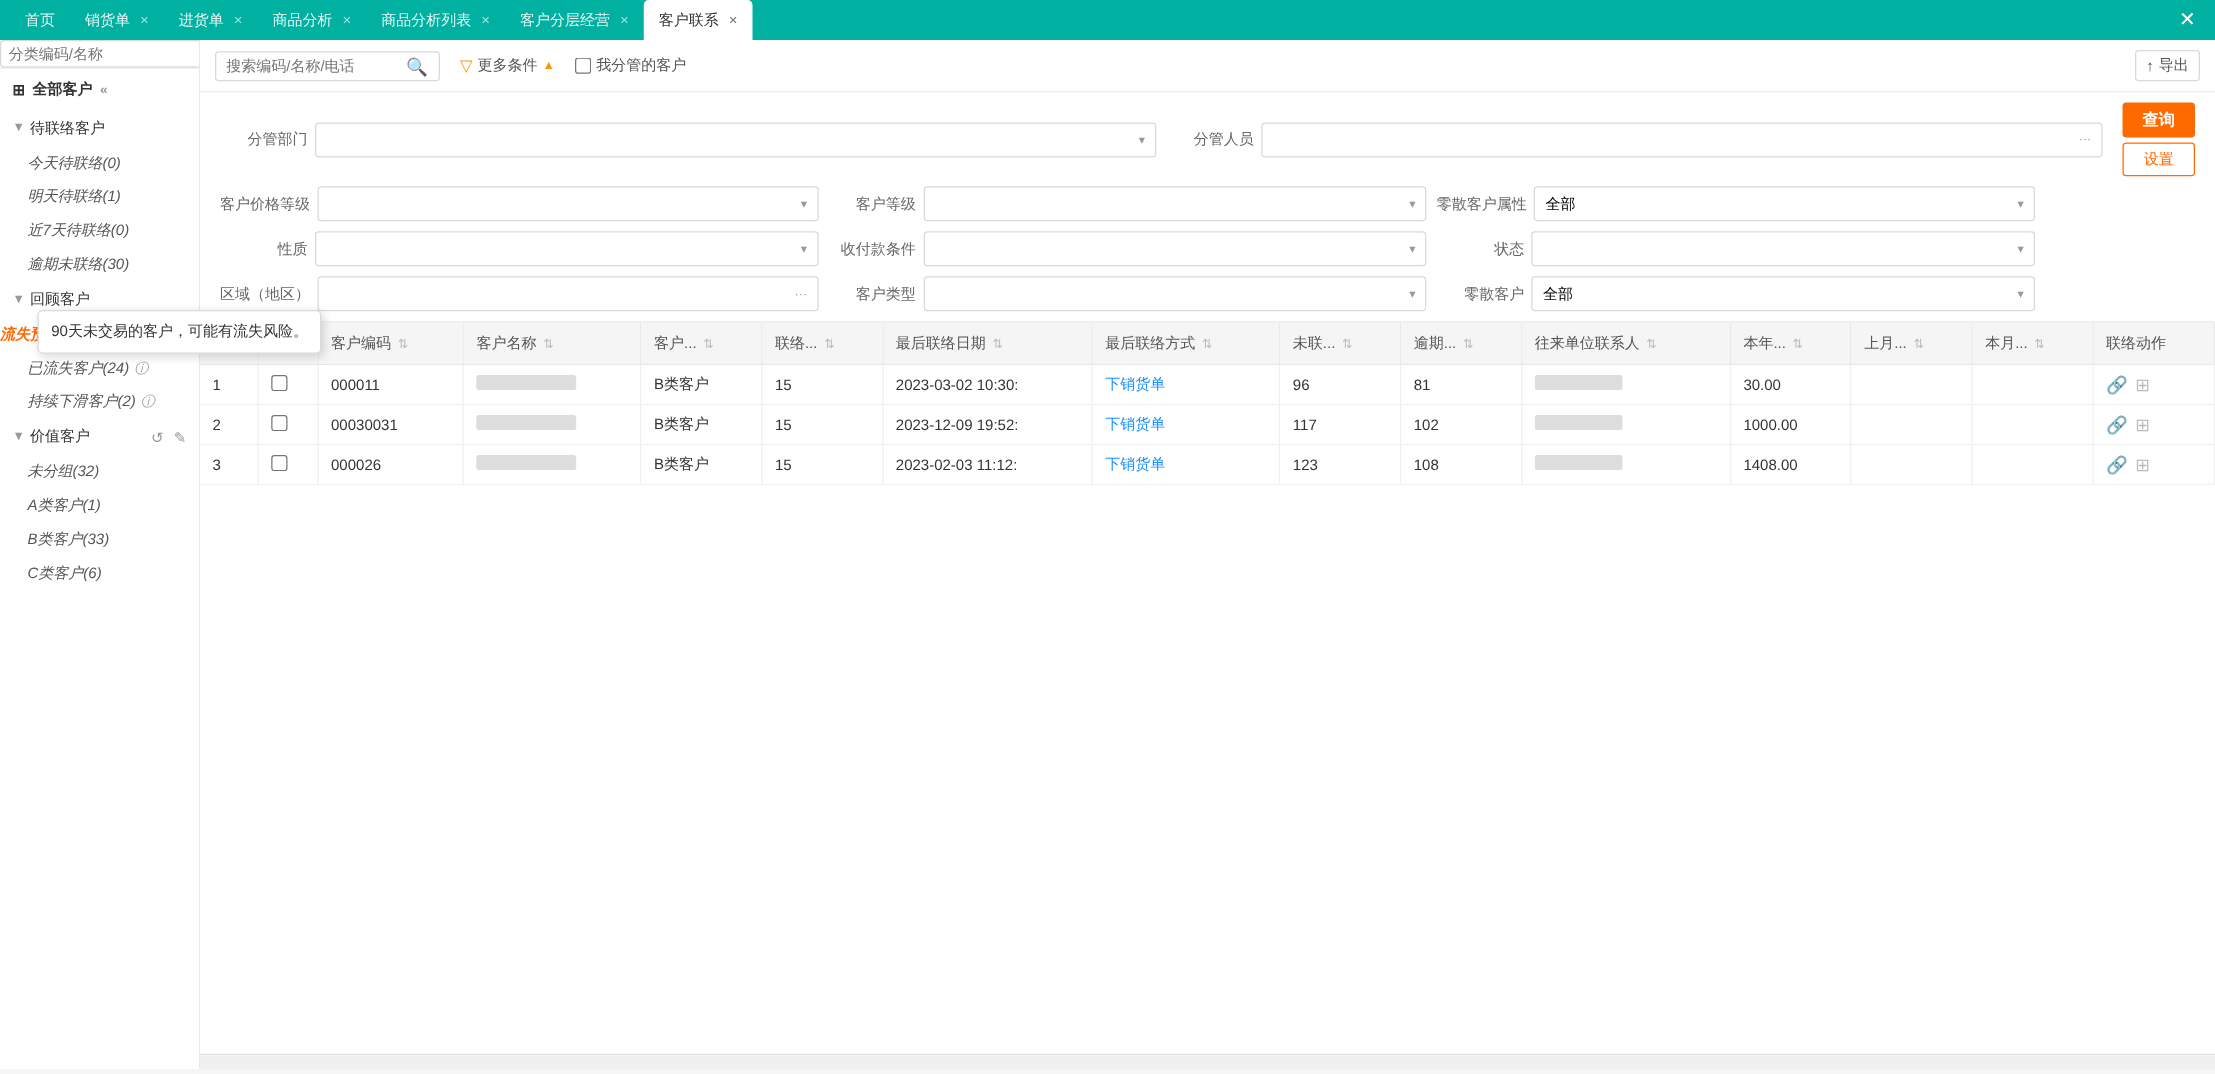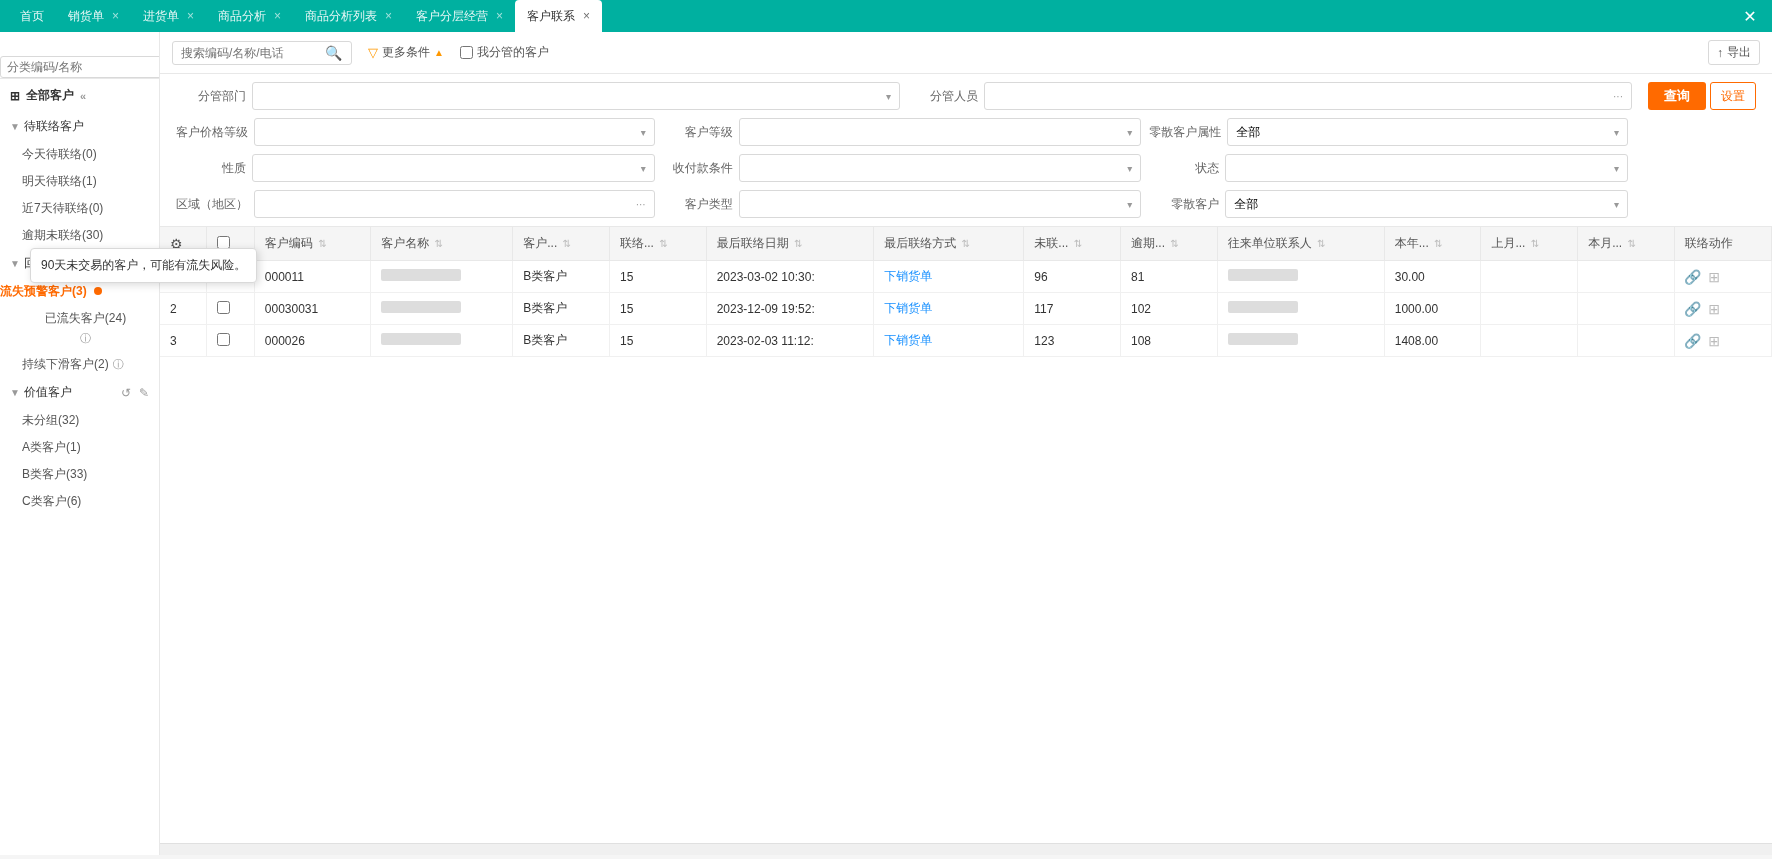--- a/index.html
+++ b/index.html
@@ -62,21 +62,20 @@
       border-right: 1px solid #e8e8e8;
       overflow-y: auto;
       flex-shrink: 0;
     }
     .sidebar-search {
       display: flex;
       align-items: flex-start;
       padding: 0;
       border-bottom: 1px solid #e8e8e8;
       gap: 4px;
-      margin-top: 24px;
     }
     .sidebar-search input {
       flex: 1;
       border: 1px solid #d9d9d9;
       border-radius: 3px;
       padding: 3px 6px;
       font-size: 12px;
       outline: none;
     }
     .sidebar-header {
@@ -103,20 +102,21 @@
       gap: 4px;
     }
     .sidebar-section-header .arrow { color: #999; font-size: 10px; }
     .sidebar-item {
       padding: 5px 10px 5px 22px;
       color: #555;
       cursor: pointer;
       white-space: nowrap;
       overflow: hidden;
       text-overflow: ellipsis;
+      font-style: italic;
     }
     .sidebar-item.active-section { color: #00b0a0; font-weight: bold; }
 
     
     .tooltip-box {
       position: absolute;
       left: 30px;
       top: 248px;
       background: white;
       border: 1px solid #d9d9d9;
@@ -256,21 +256,21 @@
       background: white;
       color: #ff6a00;
       border: 1px solid #ff6a00;
       border-radius: 3px;
       padding: 4px 10px;
       cursor: pointer;
       font-size: 12px;
     }
     .filter-actions {
       display: flex;
-      flex-direction: row;
+      flex-direction: column;
       gap: 4px;
       margin-left: 8px;
     }
 
     
     .table-wrapper {
       flex: 1;
       overflow: auto;
     }
     table {
@@ -411,21 +411,21 @@
 
     <div class="sidebar-section-header">
       <span class="arrow">▼</span>
       <span>回顾客户</span>
     </div>
 
     <div class="sidebar-item active-section" style="padding-left:0; font-weight:bold; color:#ff6a00;">
       <span>流失预警客户(3)</span>
       <span style="display:inline-block;width:8px;height:8px;background:#ff6a00;border-radius:50%;margin-left:4px;"></span>
     </div>
-    <div class="sidebar-item" style="display:flex;align-items:center;gap:4px;flex-direction:column;">
+    <div class="sidebar-item" style="display:flex;align-items:center;gap:4px;">
       <span>已流失客户(24)</span>
       <span style="color:#999;font-size:11px;">ⓘ</span>
     </div>
     <div class="sidebar-item" style="display:flex;align-items:center;gap:4px;">
       <span>持续下滑客户(2)</span>
       <span style="color:#999;font-size:11px;">ⓘ</span>
     </div>
 
     <div class="sidebar-section-header">
       <span class="arrow">▼</span>

